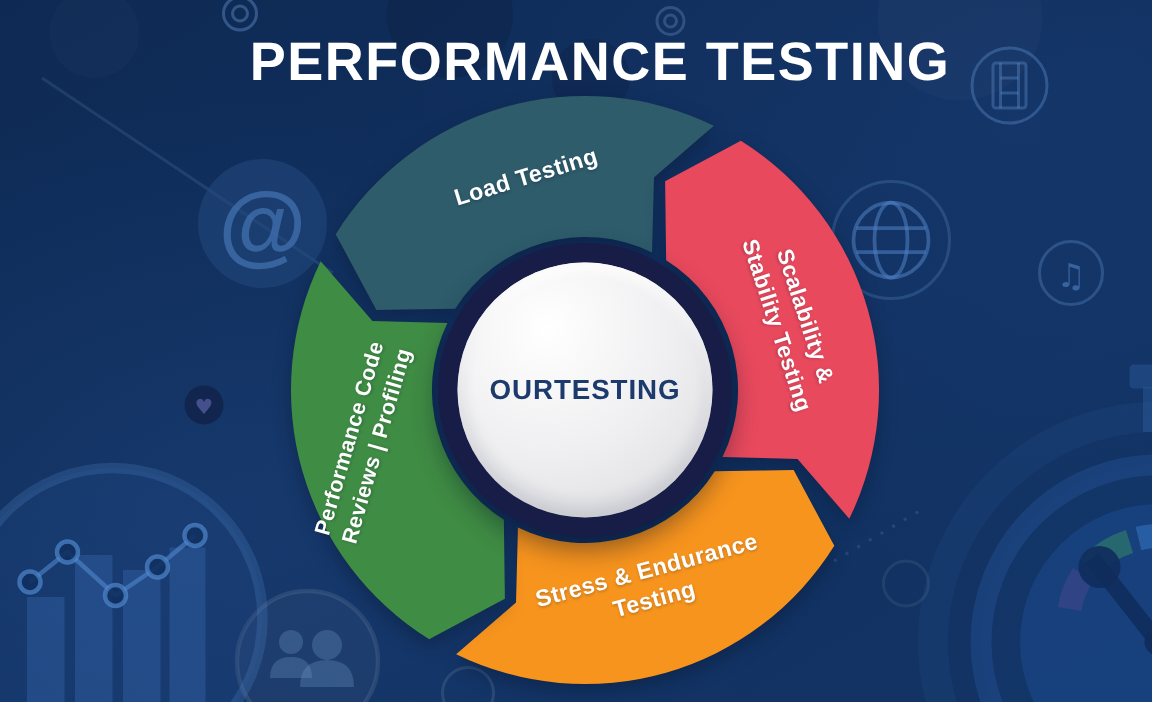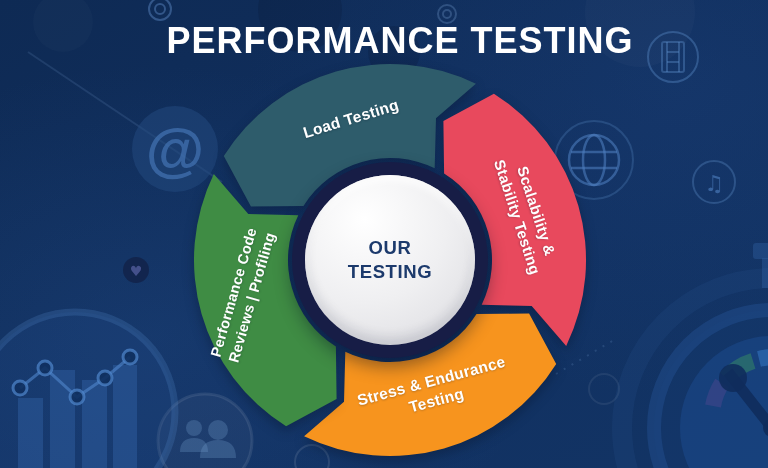--- a/index.html
+++ b/index.html
@@ -20,21 +20,21 @@
   .hub-ring{
     position:absolute;left:390px;top:260px;width:196px;height:196px;border-radius:50%;
     transform:translate(-50%,-50%);background:#171d46;
     box-shadow:0 8px 18px rgba(4,10,28,.45);
   }
   .hub-face{
     position:absolute;left:50%;top:50%;width:170px;height:170px;border-radius:50%;
     transform:translate(-50%,-50%);
     background:radial-gradient(circle at 35% 26%,#ffffff 0%,#efeff1 50%,#d9d9de 100%);
     box-shadow:inset 0 -7px 12px rgba(20,30,60,.14), inset 0 5px 8px rgba(255,255,255,.95);
-    display:flex;flex-direction:column;align-items:center;justify-content:center;
+    display:flex;flex-direction:row;align-items:center;justify-content:center;
   }
   .hub-face span{
     color:#1c3a6c;font-size:18.5px;font-weight:800;letter-spacing:.6px;line-height:1.28;
   }
   
   .seg-label{
     position:absolute;transform:translate(-50%,-50%) rotate(var(--rot));
     color:#ffffff;font-weight:700;text-align:center;line-height:1.3;letter-spacing:.3px;
     text-shadow:0 1px 2px rgba(10,20,40,.25);white-space:nowrap;
   }

